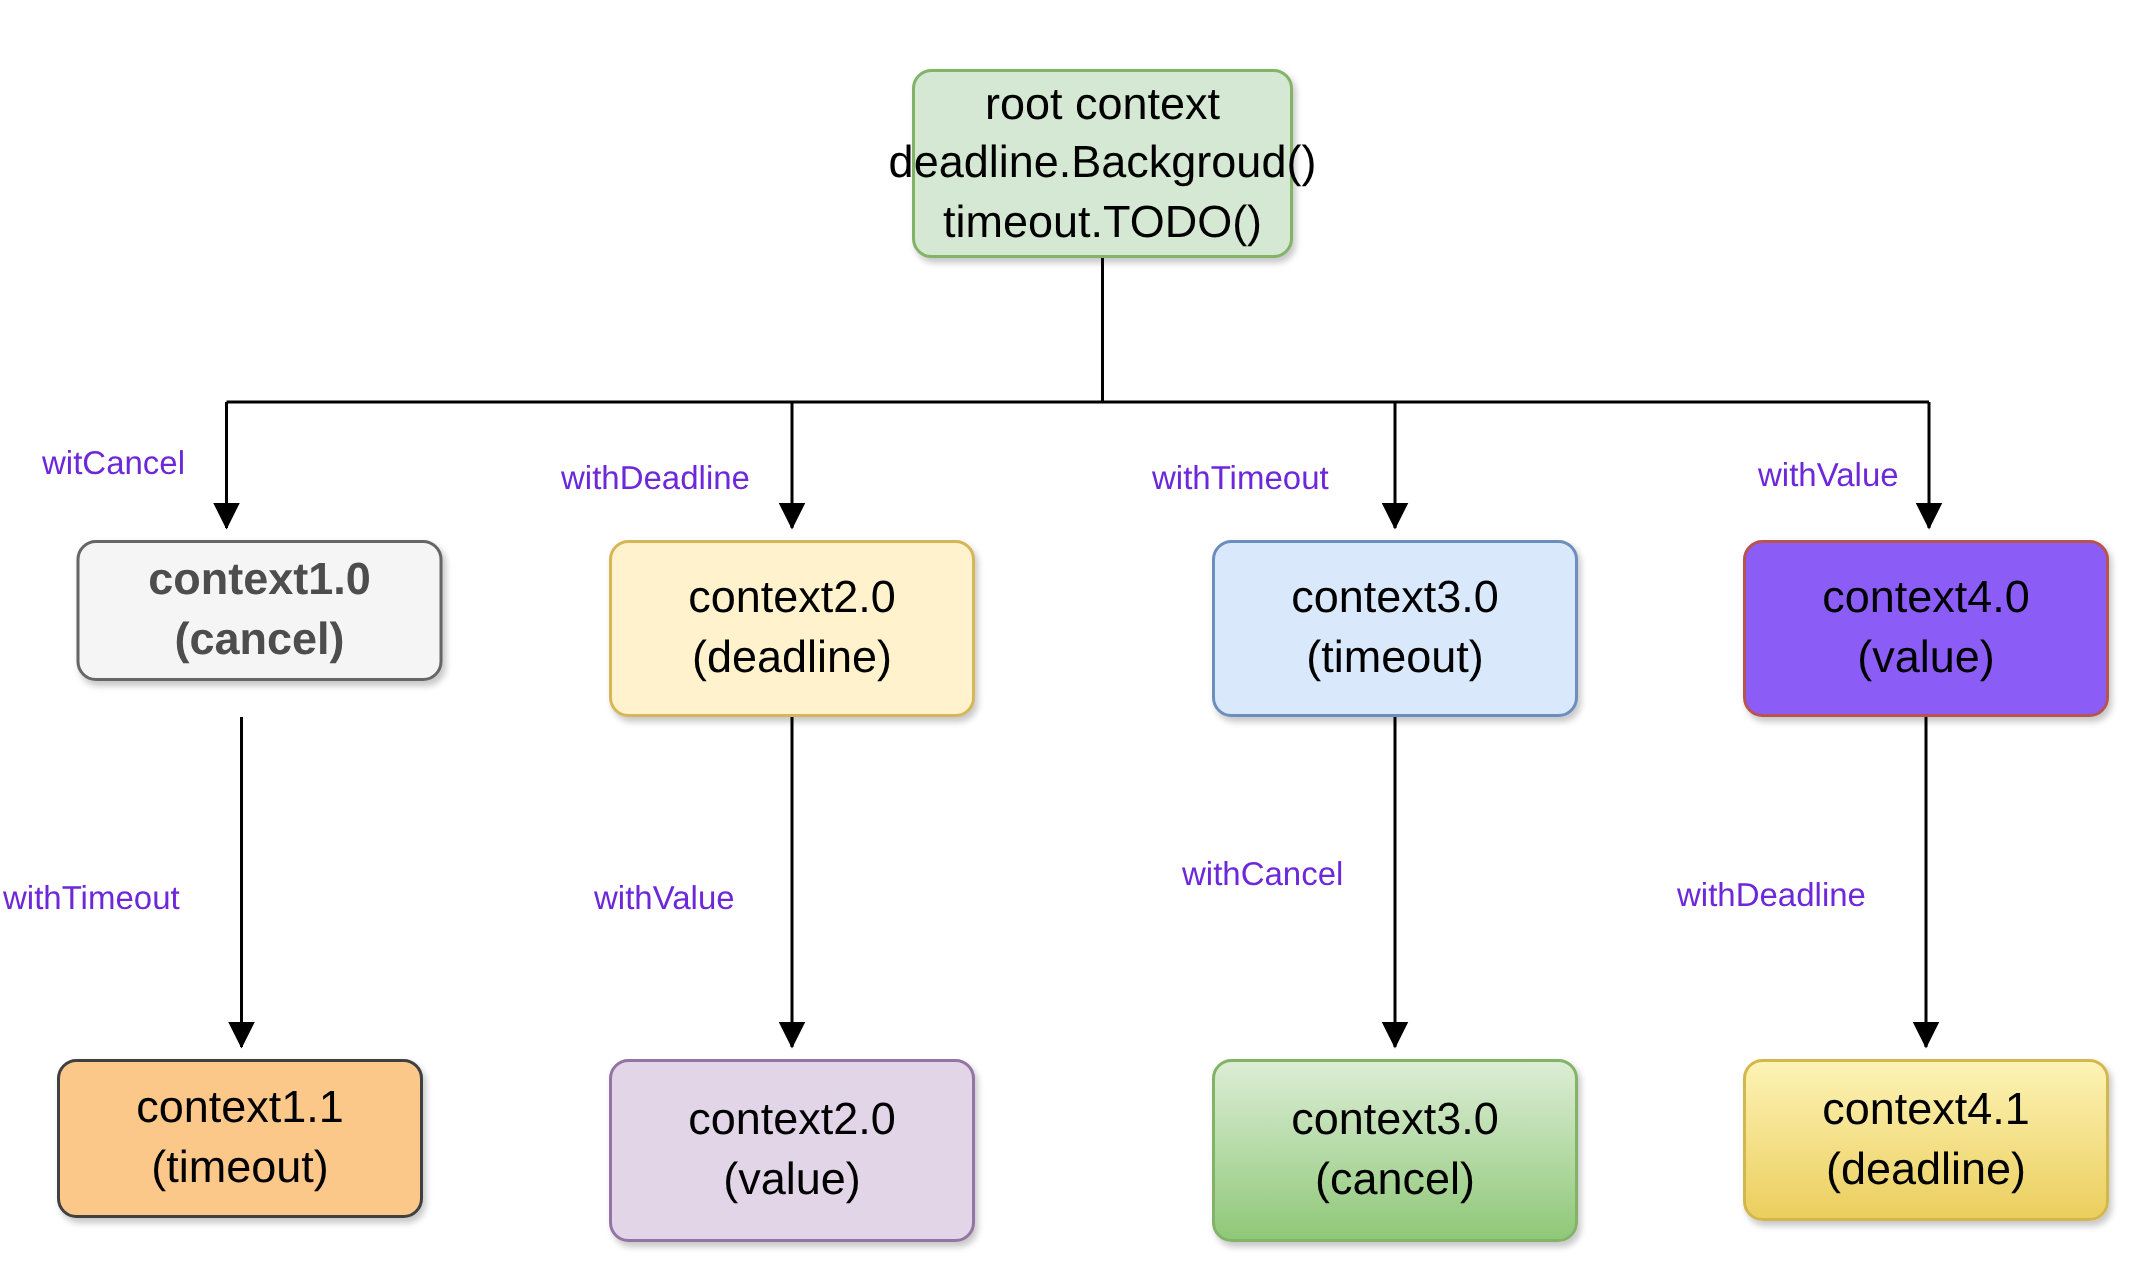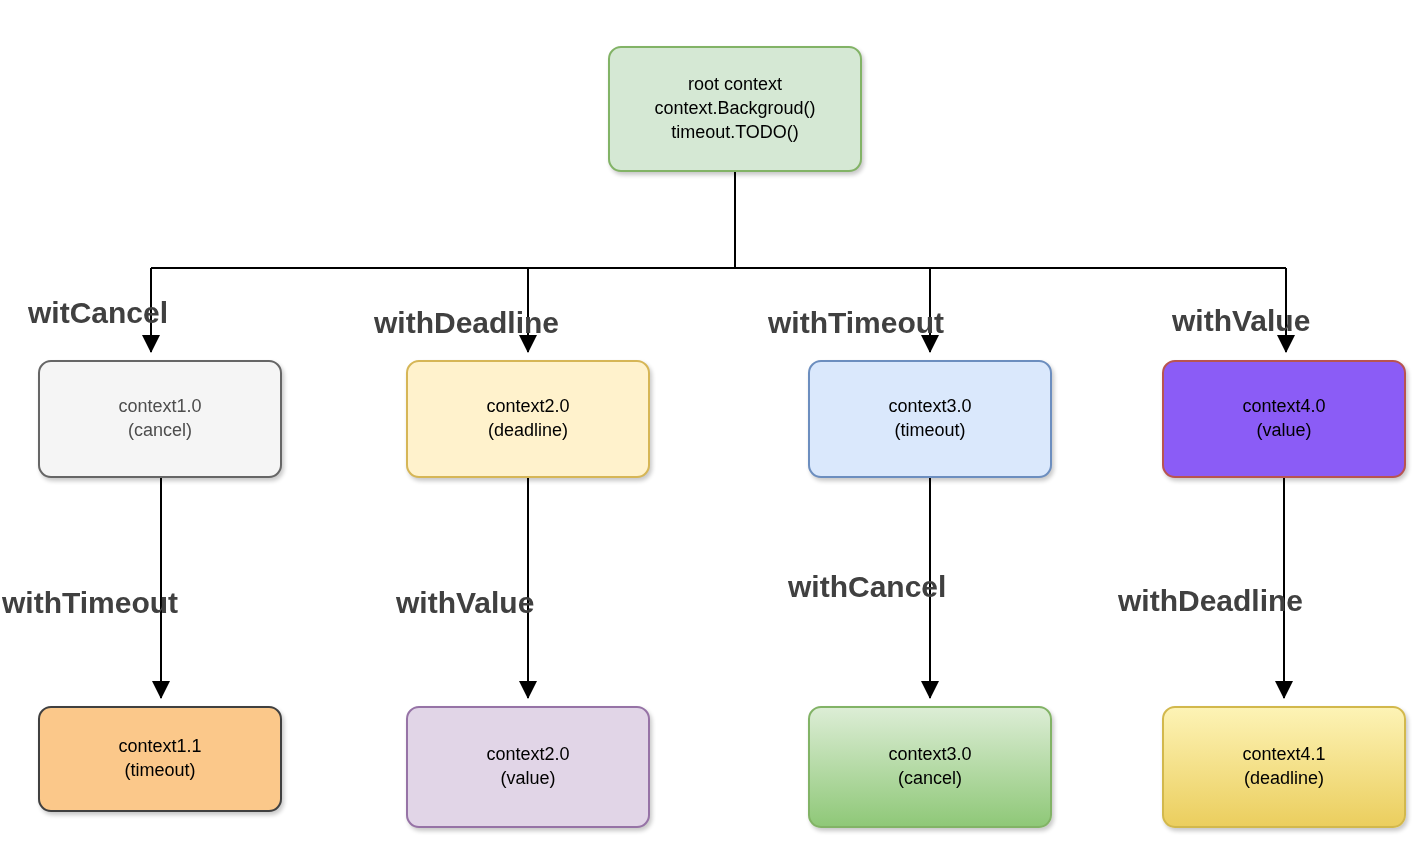--- a/index.html
+++ b/index.html
@@ -24,45 +24,44 @@
   .node {
     position: absolute;
     z-index: 2;
     border: 2px solid #000;
     border-radius: 13px;
     display: flex;
     flex-direction: column;
     align-items: center;
     justify-content: center;
     text-align: center;
-    font-size: 18px;
+    font-size: 30px;
     line-height: 1.32;
     color: #000;
     box-shadow: 2px 3px 4px rgba(0,0,0,0.22);
     box-sizing: border-box;
   }
   .node .nline { white-space: nowrap; }
   .edge-label {
     position: absolute;
     z-index: 3;
-    font-size: 30px;
-    color: #404040;
+    font-size: 22px;
+    color: #6d28d9;
     white-space: nowrap;
-    font-weight: bold;
   }
   
   #node-root   { left: 608px; top:  46px; width: 254px; height: 126px; }
-  #node-c1     { left:  38px; top: 360px; width: 244px; height: 118px; }
+  #node-c1     { left:  51px; top: 360px; width: 244px; height: 94px; font-weight: bold; }
   #node-c2     { left: 406px; top: 360px; width: 244px; height: 118px; }
   #node-c3     { left: 808px; top: 360px; width: 244px; height: 118px; }
   #node-c4     { left: 1162px; top: 360px; width: 244px; height: 118px; }
   #node-g1     { left:  38px; top: 706px; width: 244px; height: 106px; }
   #node-g2     { left: 406px; top: 706px; width: 244px; height: 122px; }
   #node-g3     { left: 808px; top: 706px; width: 244px; height: 122px; }
-  #node-g4     { left: 1162px; top: 706px; width: 244px; height: 122px; }
+  #node-g4     { left: 1162px; top: 706px; width: 244px; height: 108px; }
   
   #elabel-c1 { left:  28px; top: 296px; }
   #elabel-c2 { left: 374px; top: 306px; }
   #elabel-c3 { left: 768px; top: 306px; }
   #elabel-c4 { left: 1172px; top: 304px; }
   #elabel-g1 { left:   2px; top: 586px; }
   #elabel-g2 { left: 396px; top: 586px; }
   #elabel-g3 { left: 788px; top: 570px; }
   #elabel-g4 { left: 1118px; top: 584px; }
 </style>
@@ -88,21 +87,21 @@
     <path d="M1286 268 L1286 352" stroke="#000" stroke-width="2" fill="none" marker-end="url(#arrow)"></path>
 
     <path d="M161 478 L161 698" stroke="#000" stroke-width="2" fill="none" marker-end="url(#arrow)"></path>
     <path d="M528 478 L528 698" stroke="#000" stroke-width="2" fill="none" marker-end="url(#arrow)"></path>
     <path d="M930 478 L930 698" stroke="#000" stroke-width="2" fill="none" marker-end="url(#arrow)"></path>
     <path d="M1284 478 L1284 698" stroke="#000" stroke-width="2" fill="none" marker-end="url(#arrow)"></path>
   </svg>
 
   <div id="node-root" class="node" style="background: rgb(213, 232, 212); border-color: rgb(130, 179, 102); color: rgb(0, 0, 0);">
     <div class="nline">root context</div>
-    <div class="nline">context.Backgroud()</div>
+    <div class="nline">deadline.Backgroud()</div>
     <div class="nline">timeout.TODO()</div>
   </div>
 
   <div id="node-c1" class="node" style="background: rgb(245, 245, 245); border-color: rgb(102, 102, 102); color: rgb(77, 77, 77);">
     <div class="nline">context1.0</div>
     <div class="nline">(cancel)</div>
   </div>
   <div id="node-c2" class="node" style="background: rgb(255, 242, 204); border-color: rgb(214, 182, 86); color: rgb(0, 0, 0);">
     <div class="nline">context2.0</div>
     <div class="nline">(deadline)</div>

